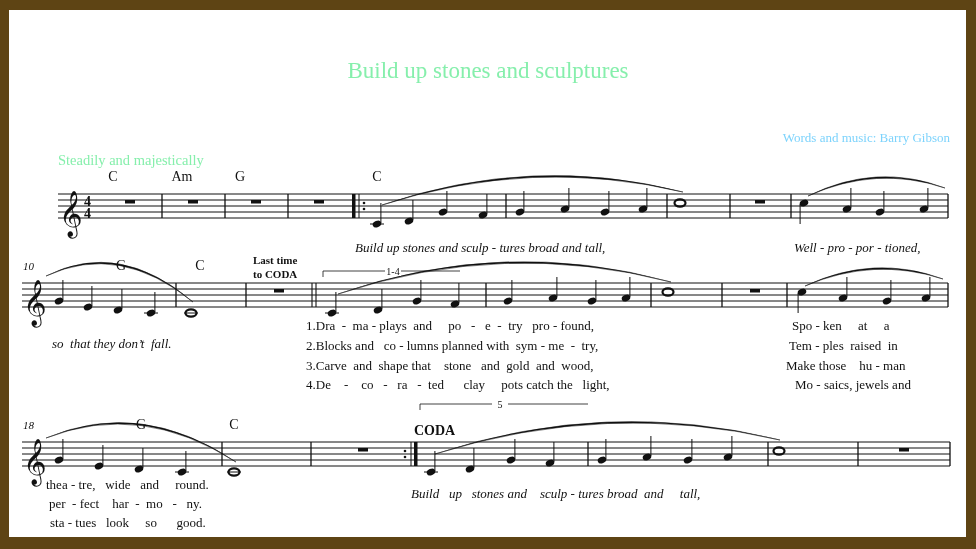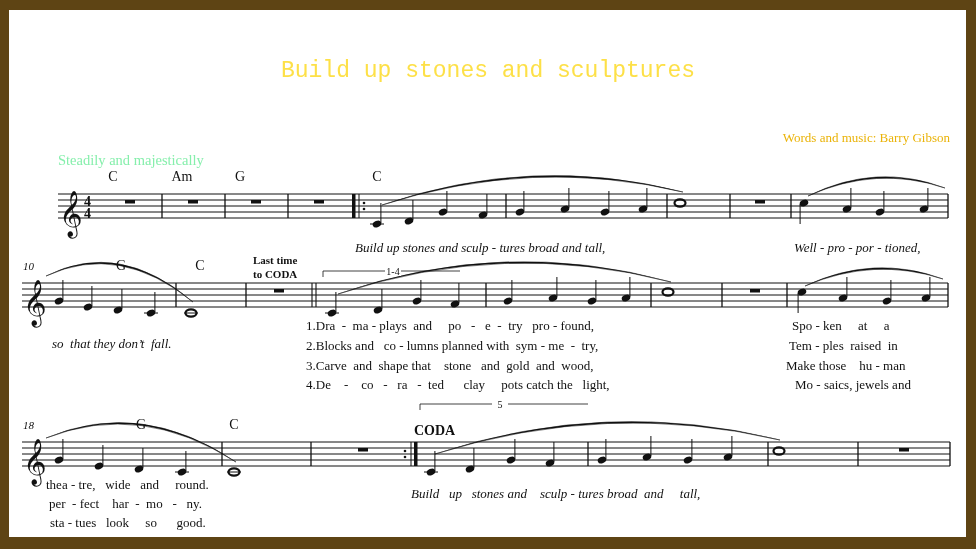--- a/index.html
+++ b/index.html
@@ -1,19 +1,19 @@
 <!DOCTYPE html>
 <html><head>
 <meta charset="utf-8">
 <style>
   html, body { margin: 0; padding: 0; }
   body { width: 976px; height: 549px; background: #5e4414; overflow: hidden; position: relative; font-family: "DejaVu Serif", "Liberation Serif", serif; }
   .page { position: absolute; left: 9px; top: 10px; width: 957px; height: 527px; background: #ffffff; overflow: hidden; }
-  .title { position: absolute; left: 0; width: 976px; top: 58px; text-align: center; font-family: Liberation Mono, monospace; font-size: 23px; color: #fde047; }
-  .composer { position: absolute; right: 26px; top: 130px; font-family: "Liberation Serif", serif; font-size: 13px; color: #eab308; }
+  .title { position: absolute; left: 0; width: 976px; top: 58px; text-align: center; font-family: Liberation Serif, serif; font-size: 23px; color: #86efac; }
+  .composer { position: absolute; right: 26px; top: 130px; font-family: "Liberation Serif", serif; font-size: 13px; color: #7dd3fc; }
   .tempo { position: absolute; left: 58px; top: 152px; font-family: "Liberation Serif", serif; font-size: 14.5px; color: #86efac; }
   svg.score { position: absolute; left: 0; top: 0; }
   svg text { font-family: "Liberation Serif", serif; fill: #111; }
   .chord { font-size: 14px; }
   .lyric { font-size: 13px; }
   .lyric.it { font-style: italic; }
   .measno { font-size: 11px; font-style: italic; }
 </style>
 </head>
 <body>

